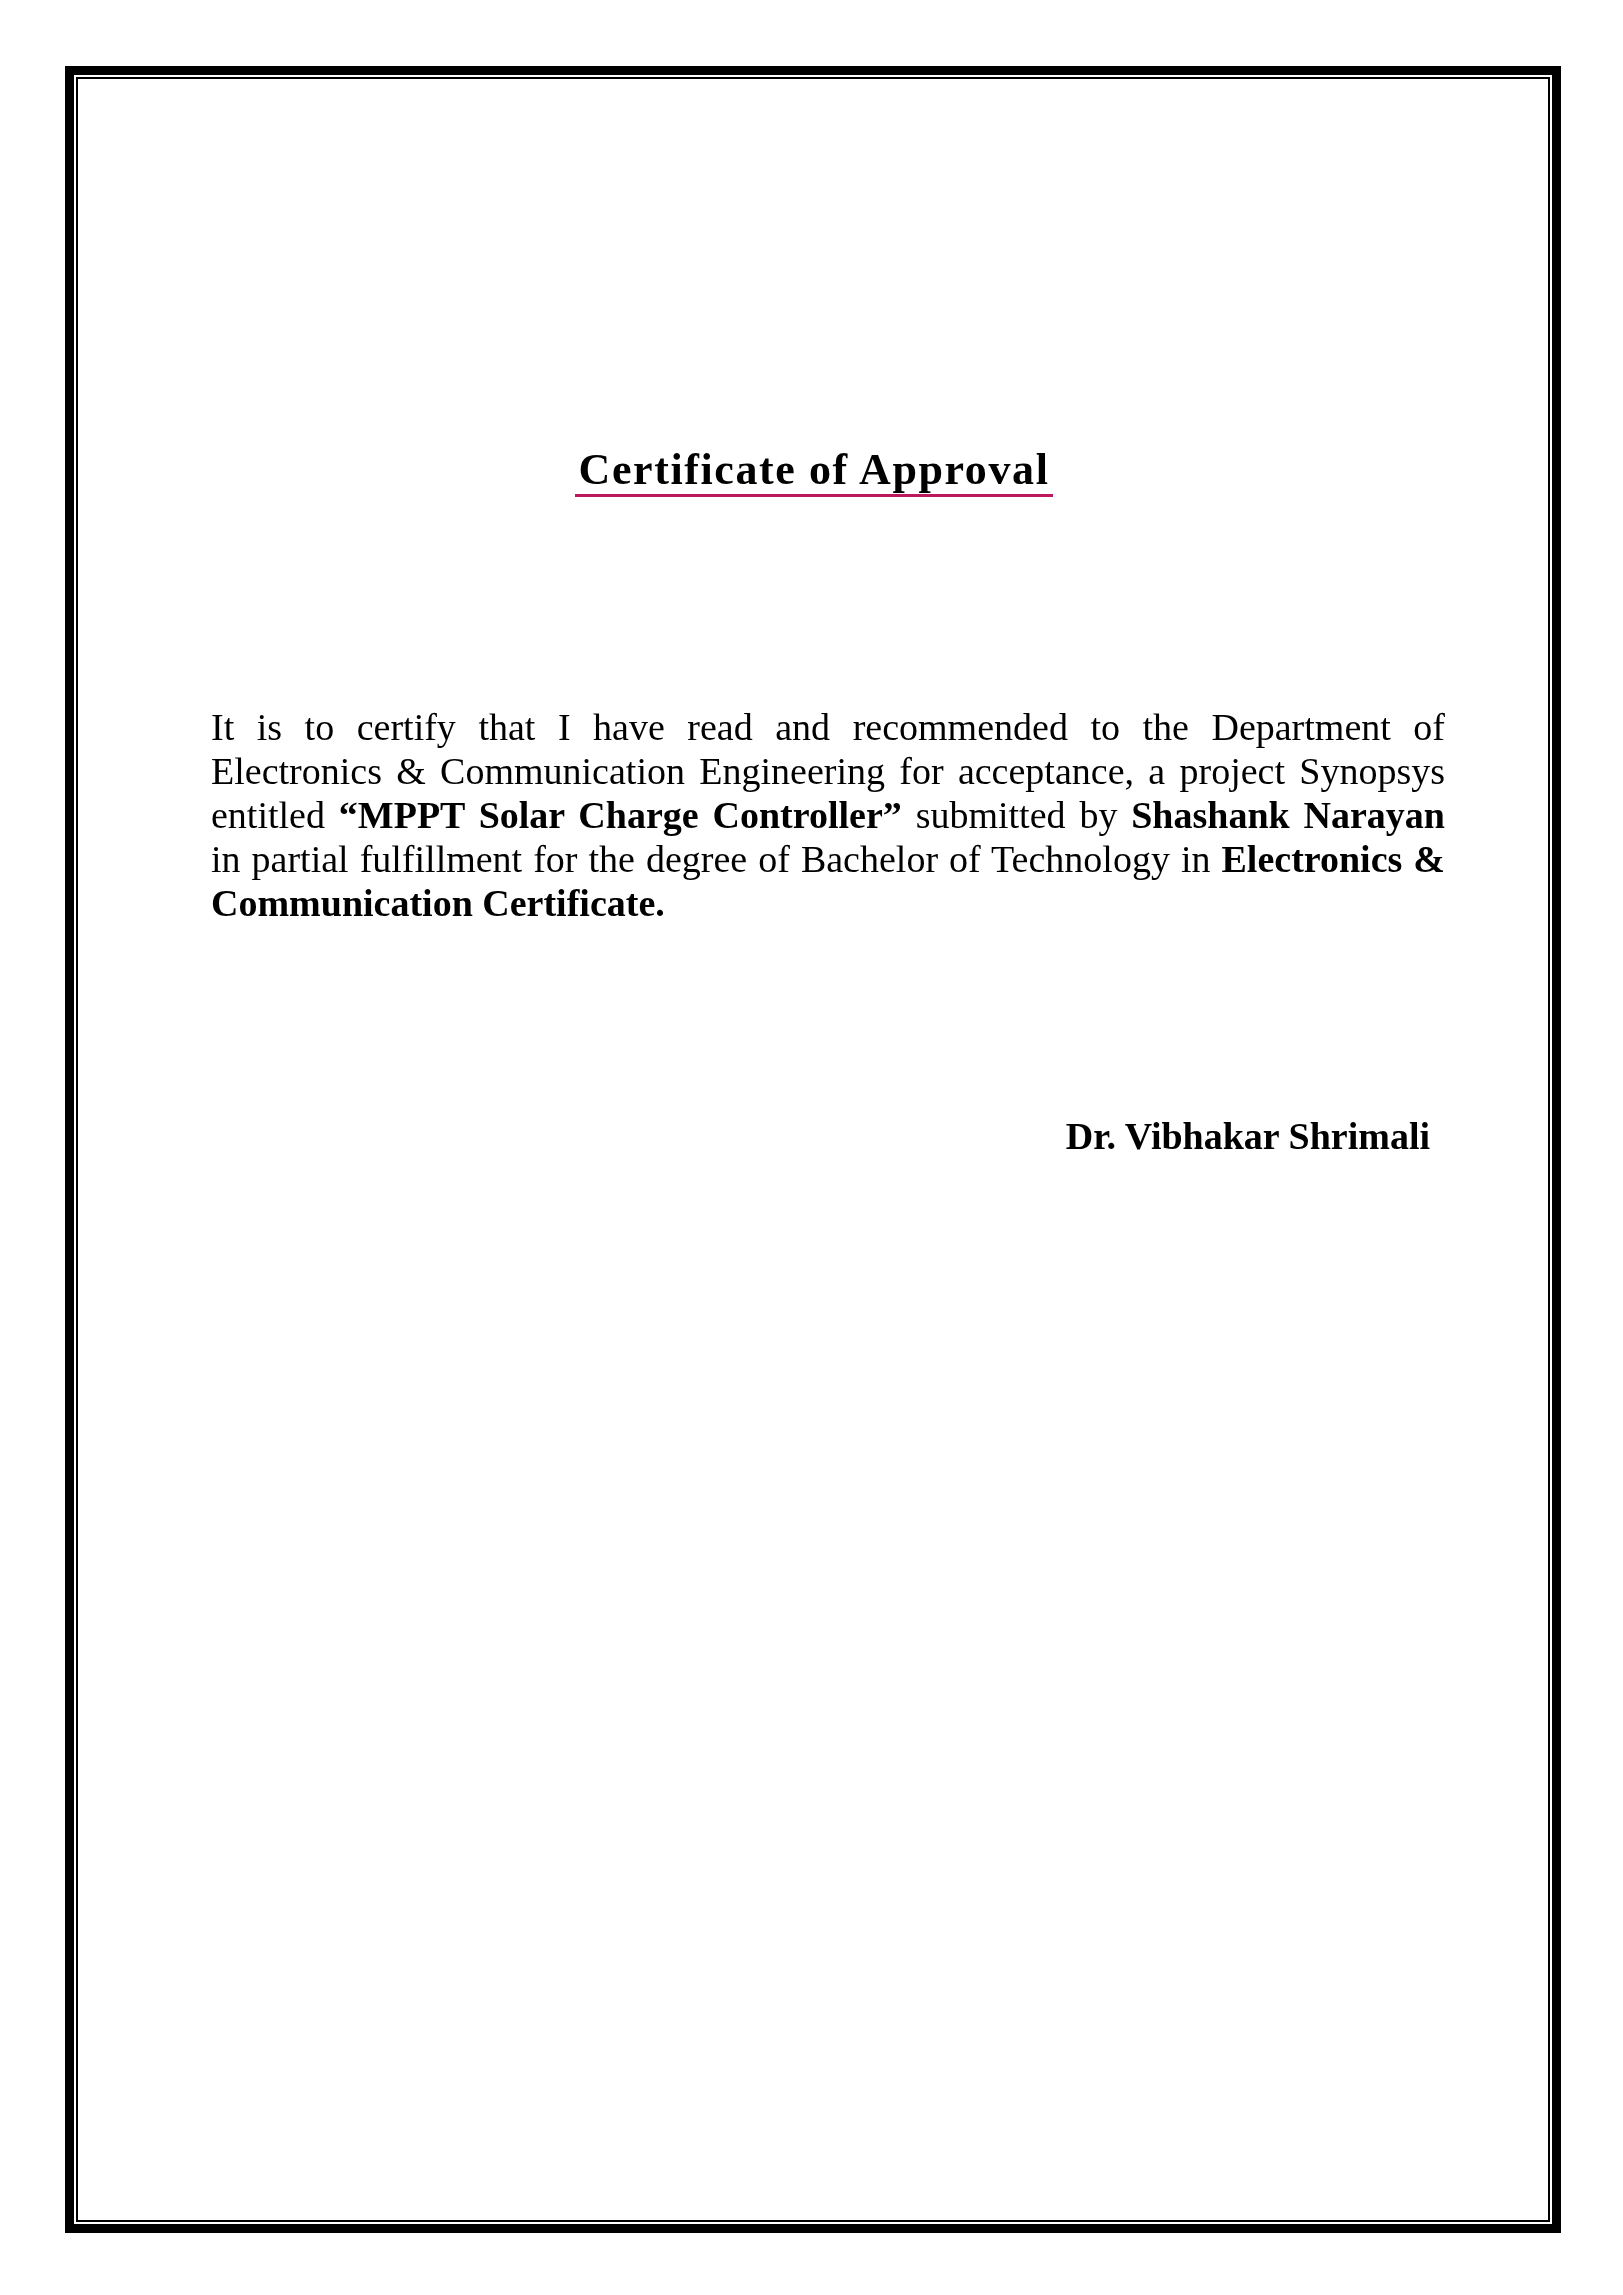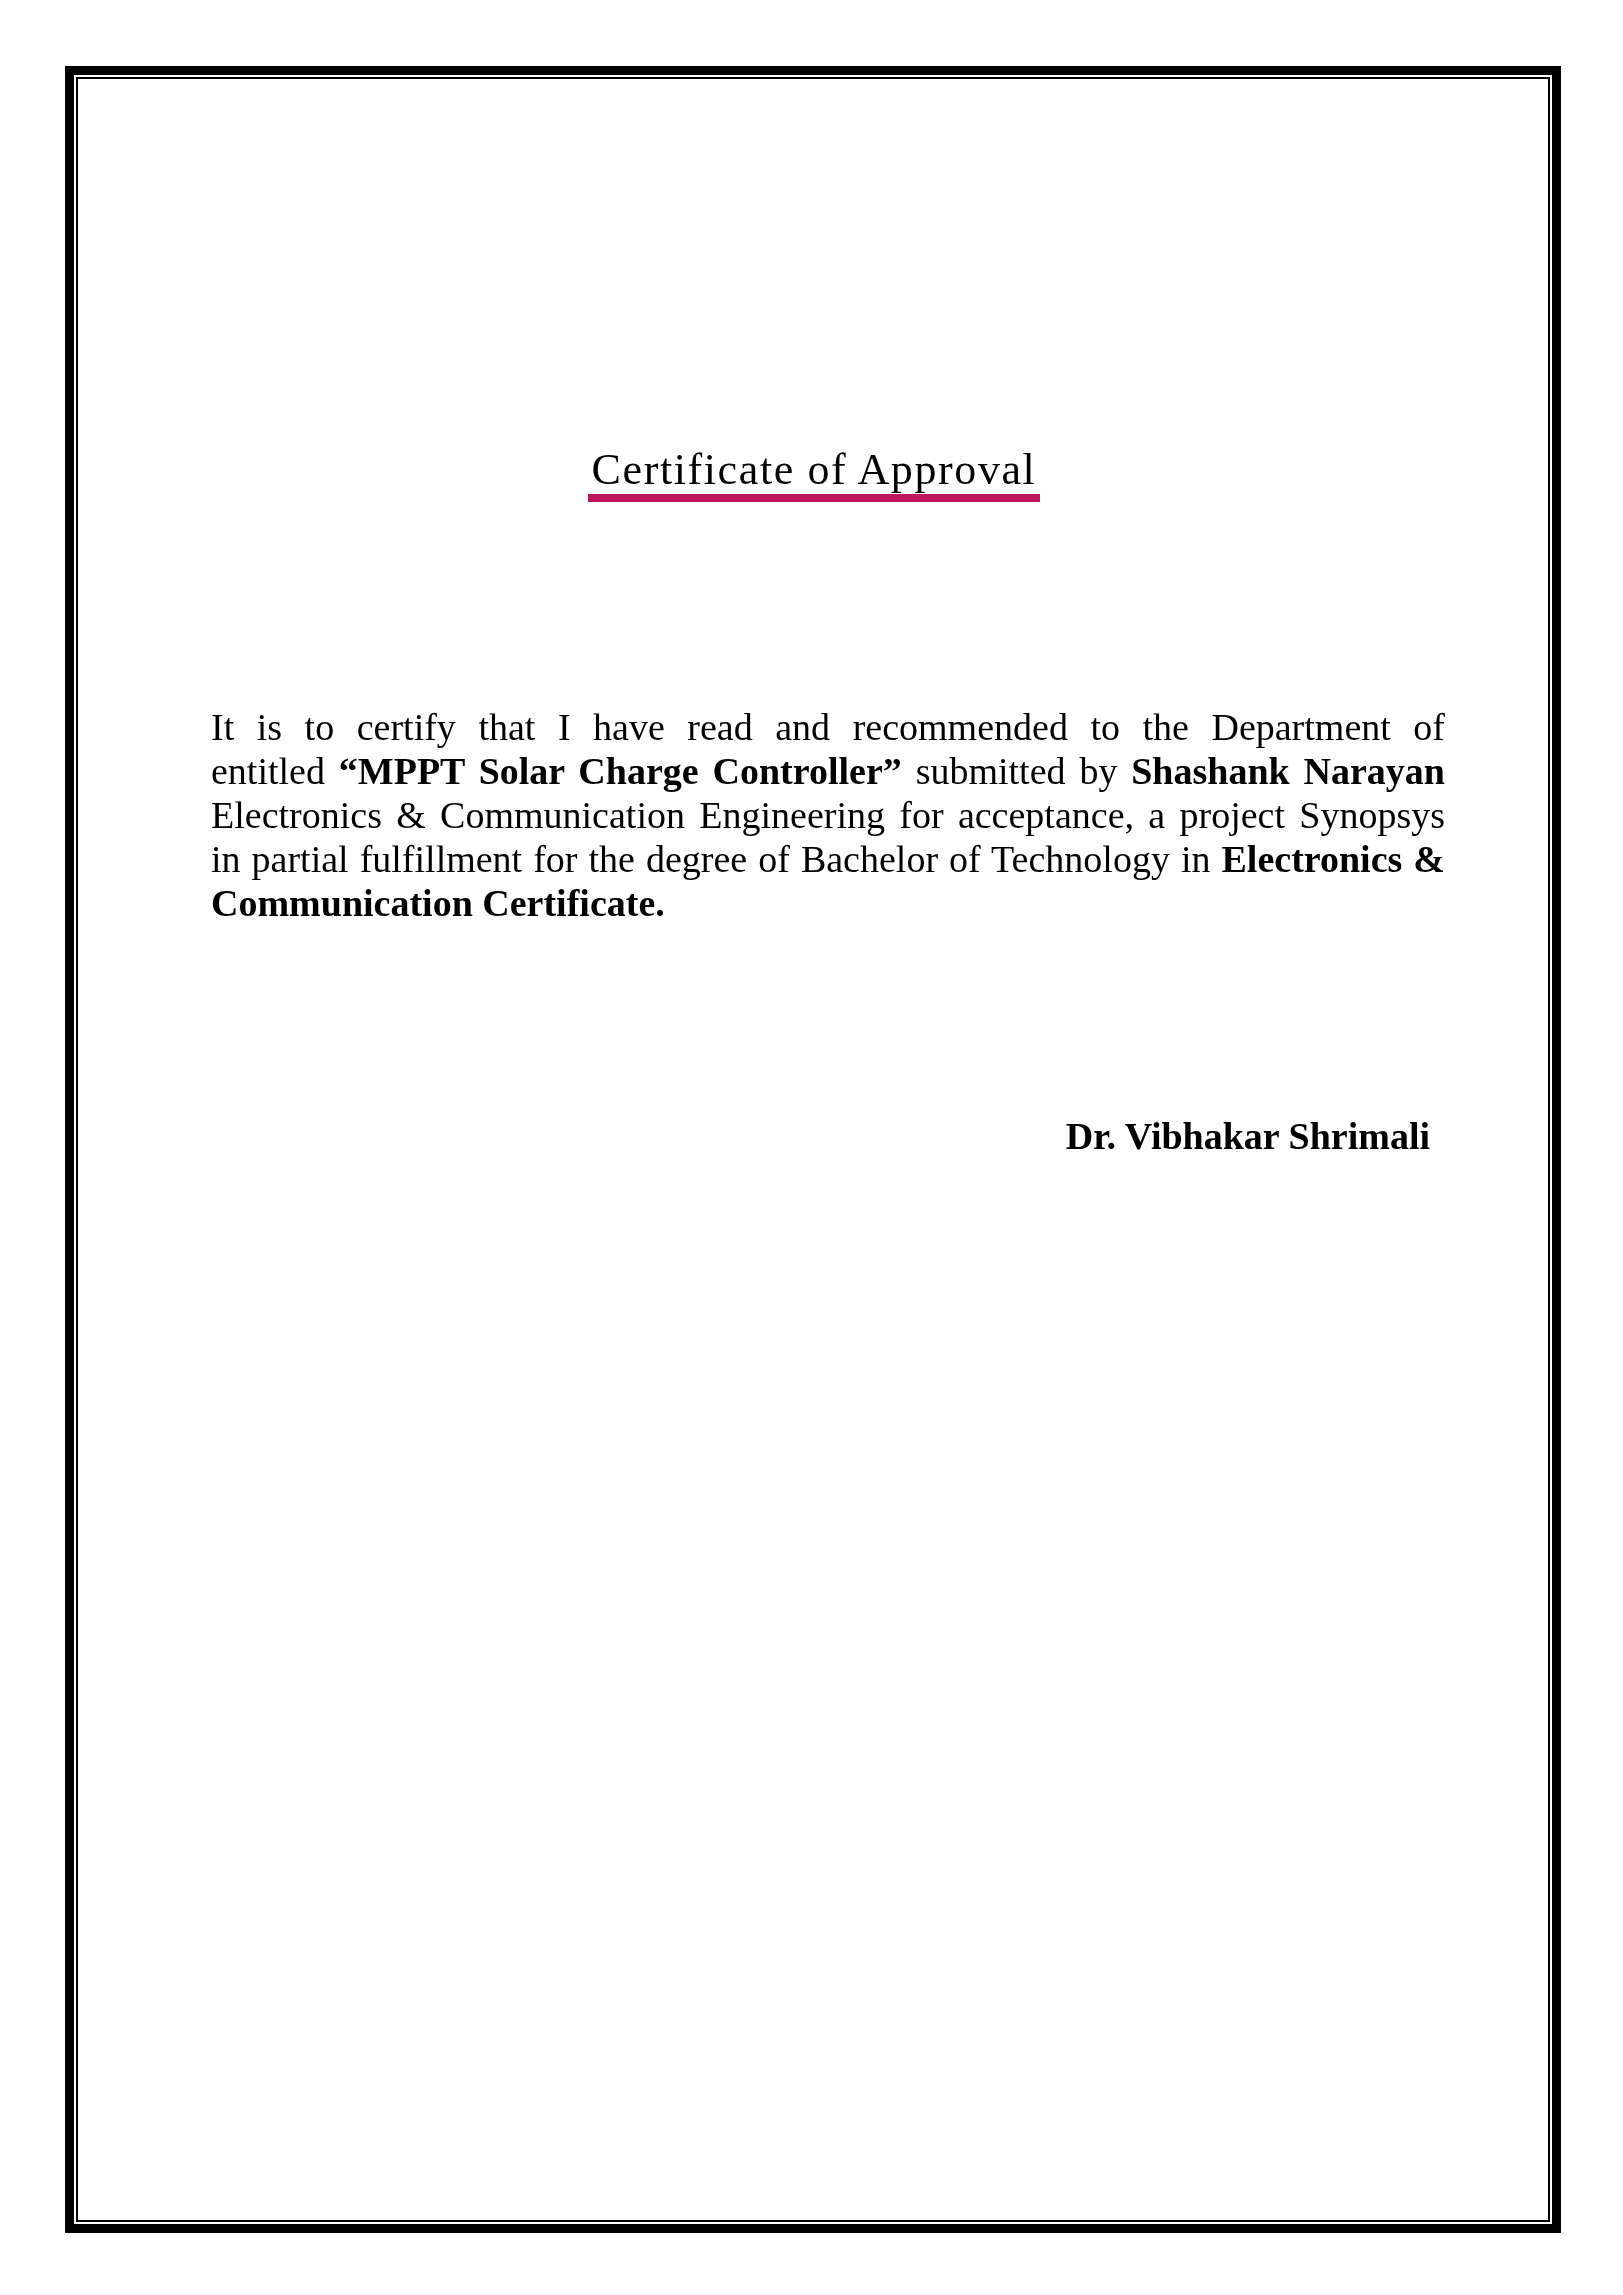--- a/index.html
+++ b/index.html
@@ -33,24 +33,24 @@
   .title-wrap {
     position: absolute;
     left: 197px;
     top: 447px;
     width: 1234px;
     text-align: center;
   }
   .title {
     display: inline-block;
     font-size: 44px;
-    font-weight: normal;
+    font-weight: bold;
     letter-spacing: 1.6px;
     line-height: 1.05;
-    border-bottom: 8px solid #be185d;
+    border-bottom: 3px solid #be185d;
     padding: 0 3.2px 0.8px 3.2px;
   }
   .paragraph {
     position: absolute;
     left: 211px;
     top: 705px;
     width: 1234px;
     font-size: 38px;
   }
   .para-line {
@@ -84,22 +84,22 @@
 <div class="frame-outer">
   <div class="frame-inner"></div>
 </div>
 
 <div class="title-wrap">
   <h1 class="title" style="margin:0; font-size:44px;">Certificate of Approval</h1>
 </div>
 
 <div class="paragraph">
     <div class="para-line justified"><span>It is to certify that I have read and recommended to the Department of</span></div>
+    <div class="para-line justified"><span>Electronics &amp; Communication Engineering for acceptance, a project Synopsys</span></div>
     <div class="para-line justified"><span>entitled </span><span class="bold">“MPPT Solar Charge Controller”</span><span> submitted by </span><span class="bold">Shashank Narayan</span></div>
-    <div class="para-line justified"><span>Electronics &amp; Communication Engineering for acceptance, a project Synopsys</span></div>
     <div class="para-line justified"><span>in partial fulfillment for the degree of Bachelor of Technology in </span><span class="bold">Electronics &amp;</span></div>
     <div class="para-line"><span class="bold">Communication Certificate.</span></div>
   </div>
 
 <div class="signature">
   <div class="sig-name">Dr. Vibhakar Shrimali</div>
 </div>
 
 
 </body></html>

